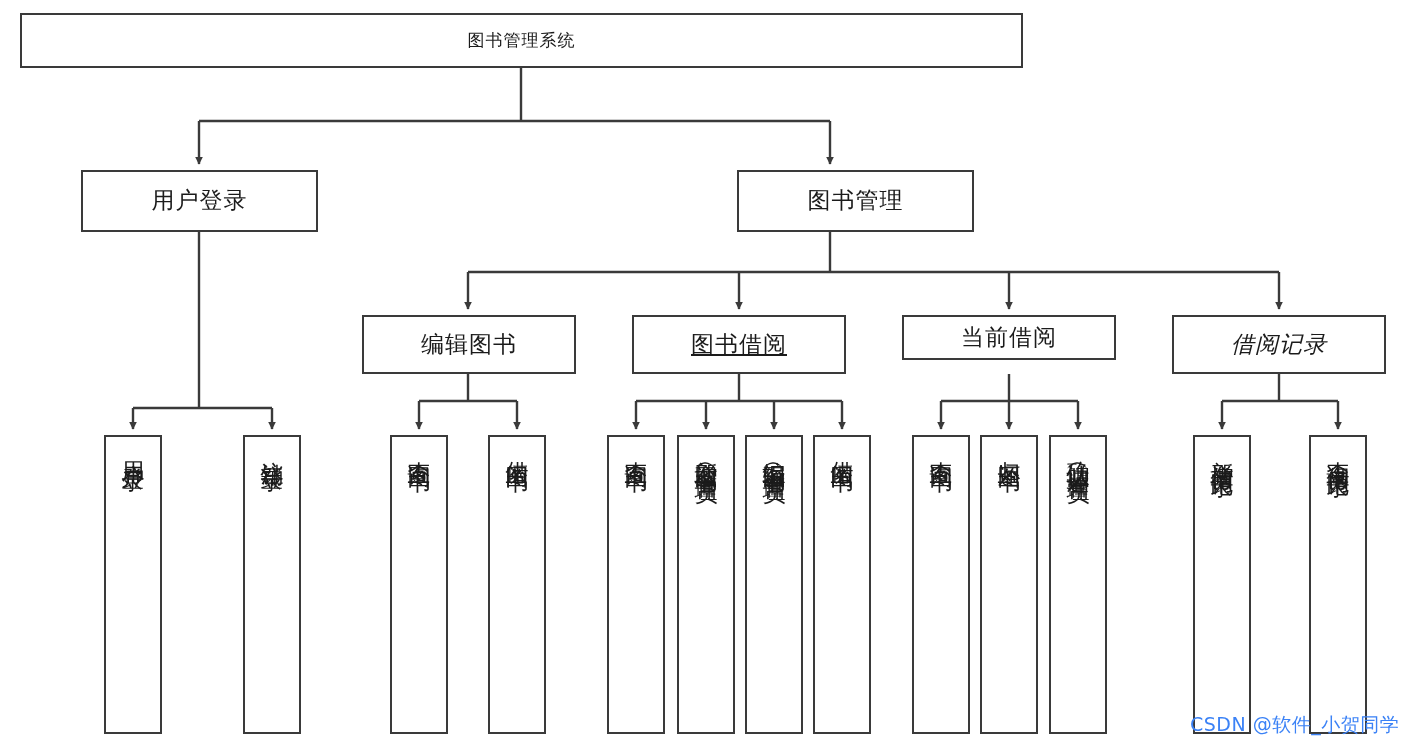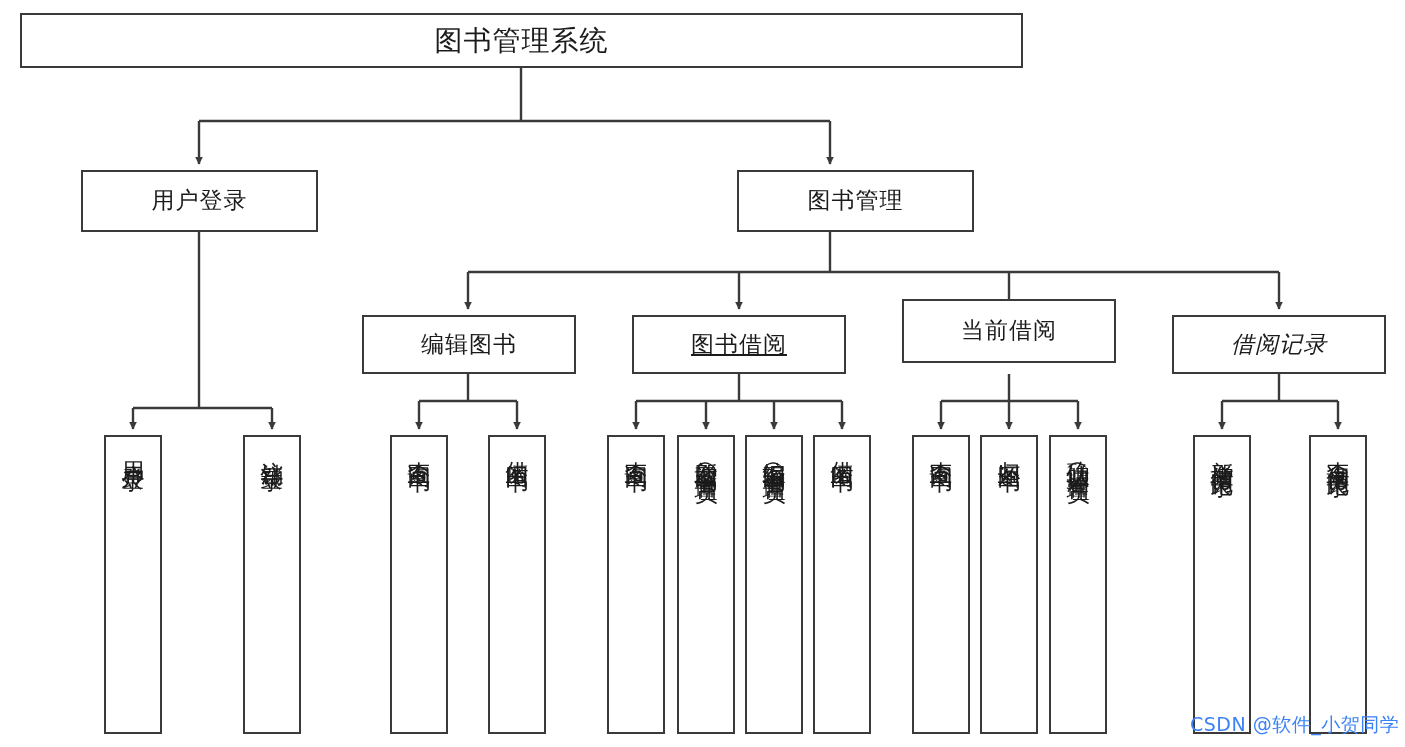--- a/index.html
+++ b/index.html
@@ -33,21 +33,21 @@
     align-items: center;
     justify-content: center;
     color: #1b1b1b;
   }
   .node.h {
     font-size: 23px;
     letter-spacing: 1px;
     line-height: 1.1;
   }
   .node.root {
-    font-size: 28px;
+    font-size: 17px;
     letter-spacing: 1px;
   }
   .node.leaf {
     font-size: 23px;
     letter-spacing: 2px;
     padding: 6px 0;
     align-items: flex-start;
   }
   .vtext {
     writing-mode: vertical-rl;
@@ -135,21 +135,21 @@
   <div class="node h" style="left:711px; top:170px; width:237px; height:62px;margin-left:26px;">
     <span>图书管理</span>
   </div>
 
   <div class="node h" style="left:362px; top:315px; width:214px; height:59px;">
     <span>编辑图书</span>
   </div>
   <div class="node h" style="left:632px; top:315px; width:214px; height:59px;text-decoration:underline;">
     <span>图书借阅</span>
   </div>
-  <div class="node h" style="left:902px; top:299px; width:214px; height:64px;">
+  <div class="node h" style="left:902px; top:315px; width:214px; height:45px;">
     <span>当前借阅</span>
   </div>
   <div class="node h" style="left:1172px; top:315px; width:214px; height:59px;font-style:italic;">
     <span>借阅记录</span>
   </div>
 
   <div class="node leaf" style="left:104px; top:435px; width:58px; height:299px;">
     <span class="vtext">用户登录</span>
   </div>
   <div class="node leaf" style="left:243px; top:435px; width:58px; height:299px;">

